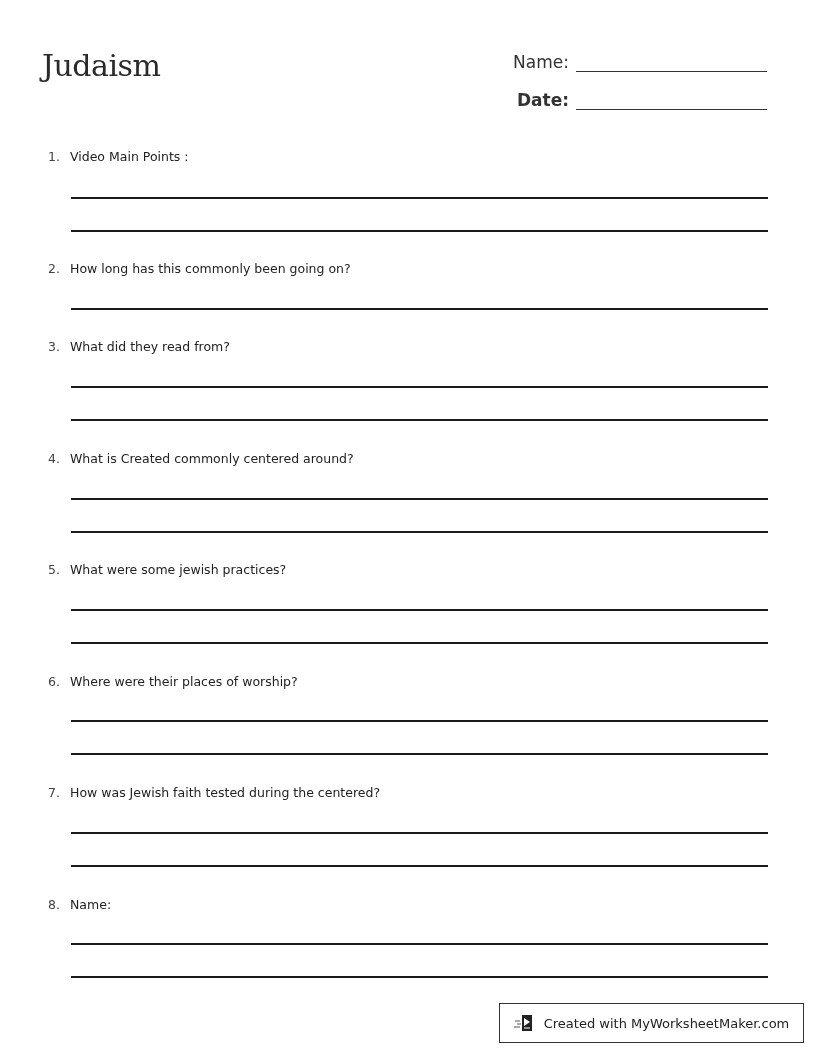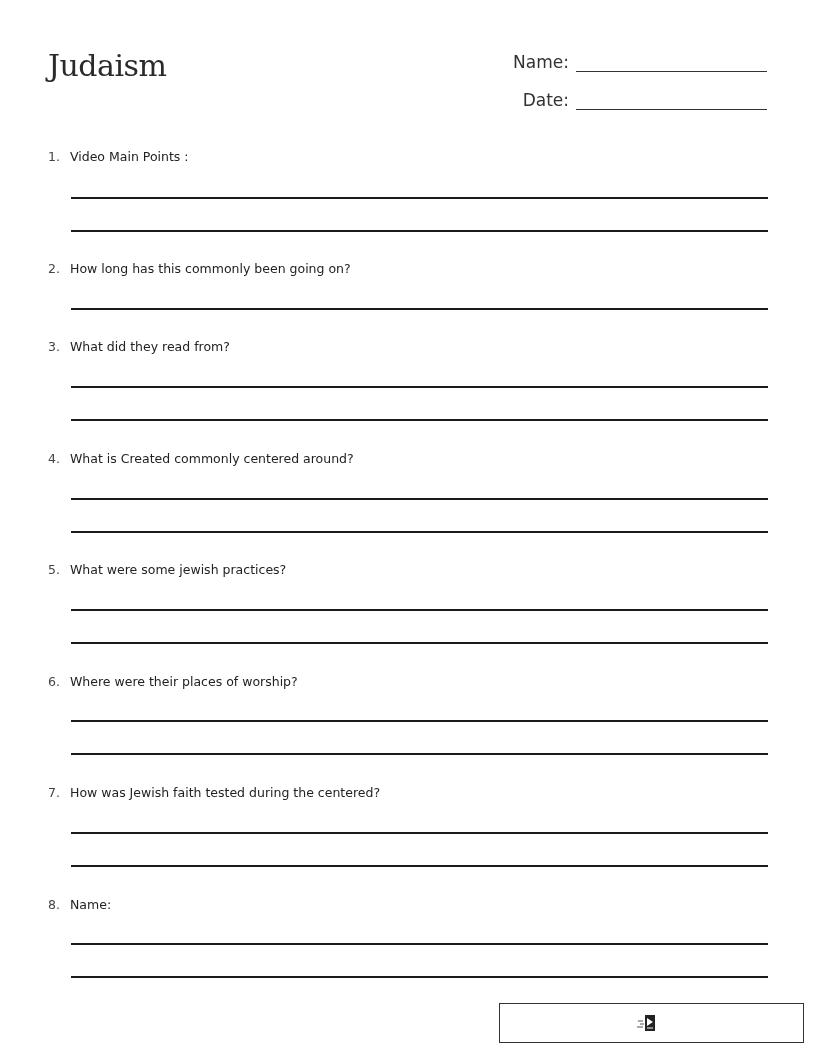--- a/index.html
+++ b/index.html
@@ -1,18 +1,18 @@
 <!DOCTYPE html>
 <html><head>
   <meta charset="utf-8">
   <style>
     html, body { margin: 0; padding: 0; background: #ffffff; }
     body { width: 816px; height: 1056px; position: relative; overflow: hidden; color: #222; }
     .title {
-      position: absolute; left: 48px; top: 48px;
+      position: absolute; left: 42px; top: 48px;
       font-family: "DejaVu Serif", "Liberation Serif", serif;
       font-size: 30px; color: #2a2a2a; letter-spacing: -0.5px;
     }
     .field-row { position: absolute; right: 49px; display: flex; align-items: flex-end; }
     .field-label {
       font-family: "DejaVu Sans", sans-serif; font-size: 17px; color: #333;
       margin-right: 7px; line-height: 20px; text-align: center;
     }
     .field-line { width: 191px; border-bottom: 1px solid #333; height: 18px; }
     .question { position: absolute; left: 48px; }
@@ -30,21 +30,21 @@
   </style>
 </head>
 <body>
 
 <div class="title">Judaism</div>
 
 <div class="field-row" style="top:52px;">
   <span class="field-label">Name:</span>
   <span class="field-line"></span>
 </div>
-<div class="field-row" style="top:90px;">
+<div class="field-row" style="top:90px;font-weight:bold;">
   <span class="field-label">Date:</span>
   <span class="field-line"></span>
 </div>
 
 <div class="question" style="top:149px;">
   <div class="q-head">
     <span class="q-num">1.</span>
     <span class="q-text">Video Main Points :</span>
   </div>
 </div>
@@ -117,13 +117,14 @@
   <span class="footer-icon">
     <svg width="22" height="20" viewBox="0 0 22 20">
       <line x1="1" y1="8" x2="6" y2="8" stroke="#555" stroke-width="1"></line>
       <line x1="3" y1="11" x2="7" y2="11" stroke="#555" stroke-width="1"></line>
       <line x1="0" y1="14" x2="6" y2="14" stroke="#555" stroke-width="1"></line>
       <rect x="8" y="2" width="10" height="16" fill="#222"></rect>
       <path d="M10 5 L16 9 L10 13 Z" fill="#fff"></path>
       <line x1="10" y1="15" x2="16" y2="15" stroke="#fff" stroke-width="1"></line>
     </svg>
   </span>
+  <span>Created with MyWorksheetMaker.com</span>
 </div>
 
 </body></html>

